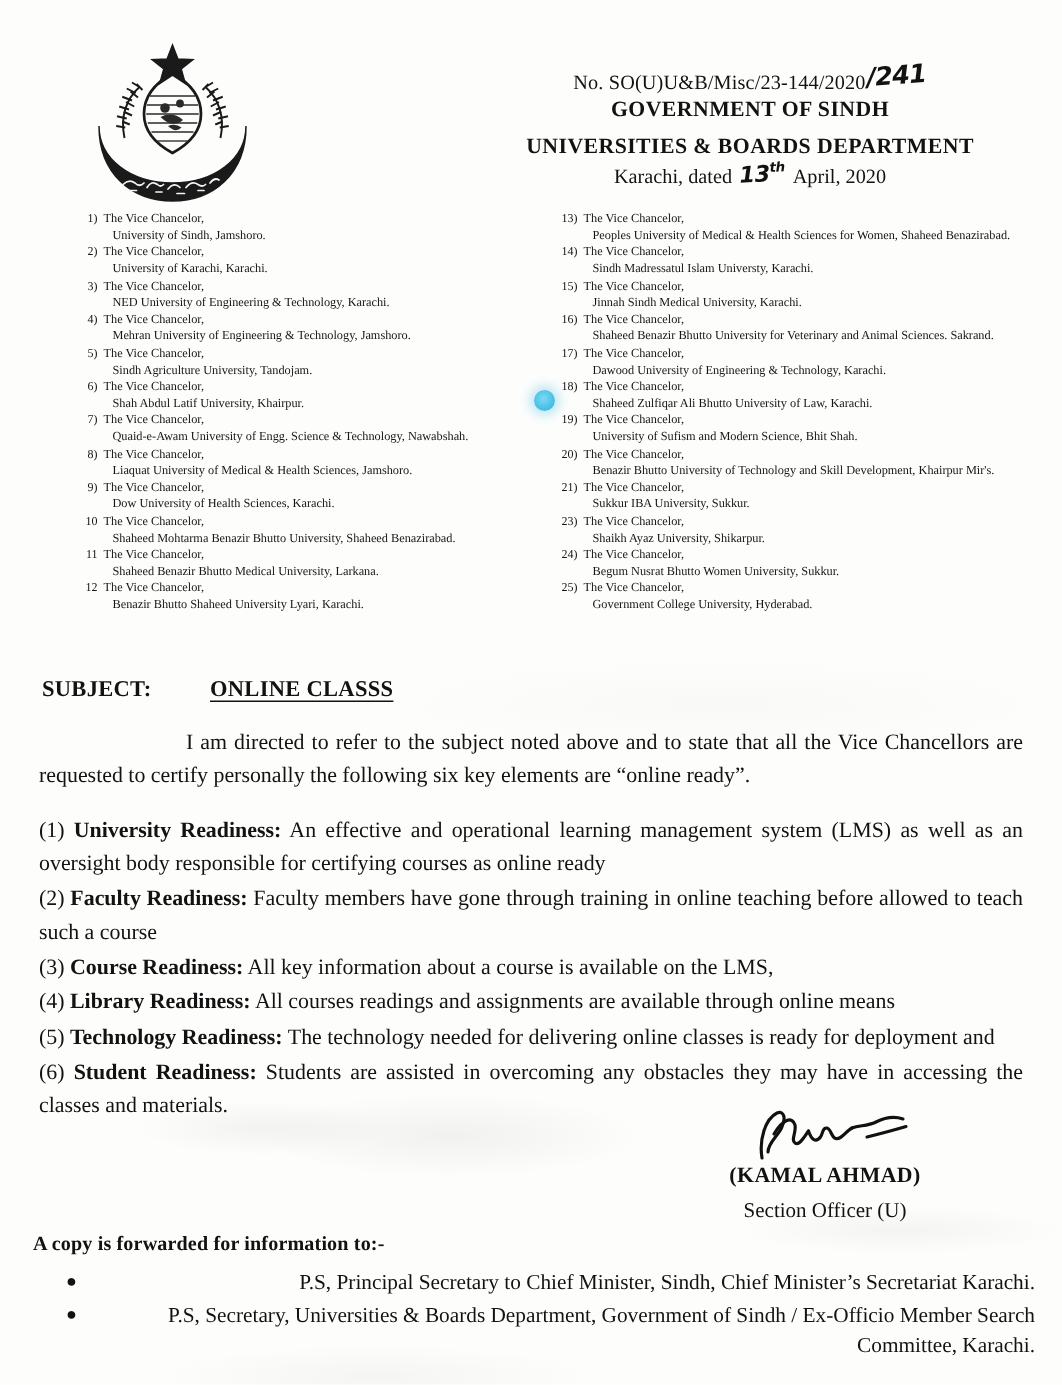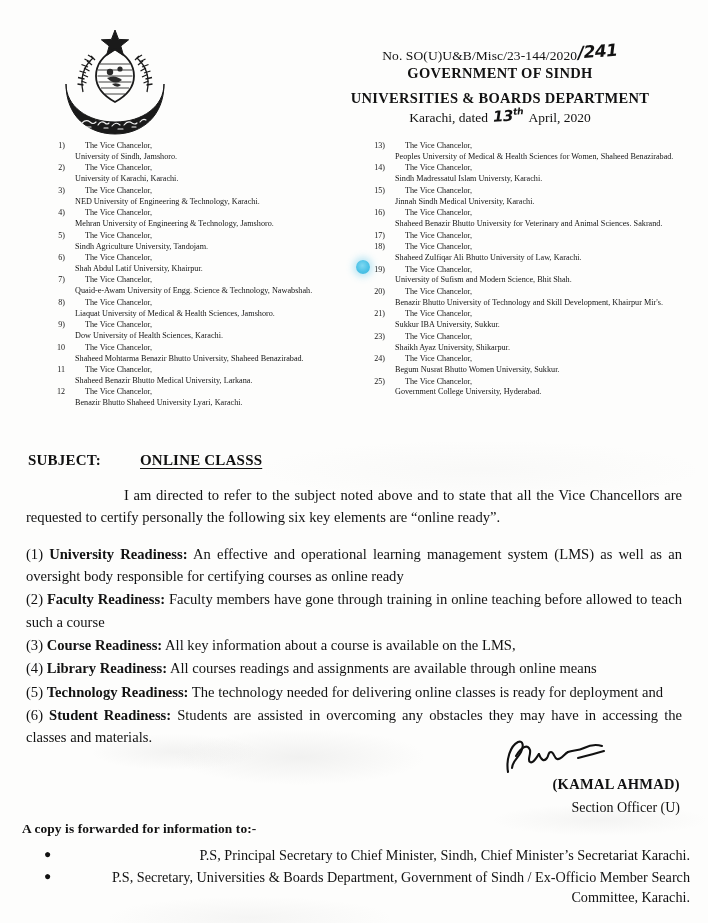--- a/index.html
+++ b/index.html
@@ -44,21 +44,21 @@
   }
   .hand-date sup{font-size:9px;}
 
   
   .addr{position:absolute;top:141px;font-size:8.2px;line-height:1.33;color:#151515;}
   .addr-left{left:48px;width:300px;}
   .addr-right{left:368px;width:330px;}
   .a-item{display:flex;margin-bottom:.6px;}
   .a-num{width:17px;flex:none;text-align:right;padding-right:4px;font-size:8px;}
   .a-body{flex:1;}
-  .a-l1{display:block;margin-left:16px;}
+  .a-l1{display:block;}
   .a-l2{display:block;padding-left:6px;}
   .a-city{font-weight:400;}
 
   
   .cursor-dot{
     position:absolute;left:356px;top:260px;width:14px;height:14px;border-radius:50%;
     background:radial-gradient(circle at 45% 40%, #7fd8f2 0%, #4cc2e6 55%, #3bb3db 100%);
     box-shadow:0 0 7px 3px rgba(110,205,235,.45);
   }
 
@@ -67,21 +67,21 @@
   .subj-label{display:inline-block;width:112px;}
   .subj-value{text-decoration:underline;text-underline-offset:2.5px;}
 
   
   .body-wrap{position:absolute;left:26px;top:484px;width:656px;font-size:14.6px;line-height:1.53;text-align:justify;}
   .intro{text-indent:98px;margin:0 0 14px 0;}
   .pt{margin:0 0 1px 0;}
   .pt b{font-weight:700;}
 
   
-  .sign-block{position:absolute;left:420px;top:736px;width:260px;text-align:right;}
+  .sign-block{position:absolute;left:420px;top:736px;width:260px;text-align:center;}
   .sig-mark{height:40px;position:relative;}
   .sig-mark svg{position:absolute;left:50%;top:0;transform:translateX(-48%);}
   .sig-name{font-size:14.5px;font-weight:700;letter-spacing:.3px;}
   .sig-desg{font-size:14px;margin-top:7px;}
 
   
   .copy-head{position:absolute;left:22px;top:821px;font-size:13.4px;font-weight:700;letter-spacing:.1px;}
   .copy-list{position:absolute;left:40px;top:845px;width:650px;font-size:14.2px;line-height:1.46;margin:0;padding:0;list-style:none;}
   .copy-list li{display:flex;margin-bottom:1px;}
   .bullet{width:22px;flex:none;font-size:12px;line-height:1.5;padding-left:4px;}
@@ -269,20 +269,21 @@
         <div class="a-num">16)</div>
         <div class="a-body">
           <span class="a-l1">The Vice Chancelor,</span>
           <span class="a-l2"><span>Shaheed Benazir Bhutto University for Veterinary and Animal Sciences. </span><span class="a-city">Sakrand.</span></span>
         </div>
       </div>
       <div class="a-item">
         <div class="a-num">17)</div>
         <div class="a-body">
           <span class="a-l1">The Vice Chancelor,</span>
+          <span class="a-l2"><span>Dawood University of Engineering &amp;  Technology, </span><span class="a-city">Karachi.</span></span>
         </div>
       </div>
       <div class="a-item">
         <div class="a-num">18)</div>
         <div class="a-body">
           <span class="a-l1">The Vice Chancelor,</span>
           <span class="a-l2"><span>Shaheed Zulfiqar Ali Bhutto University of Law, </span><span class="a-city">Karachi.</span></span>
         </div>
       </div>
       <div class="a-item">

